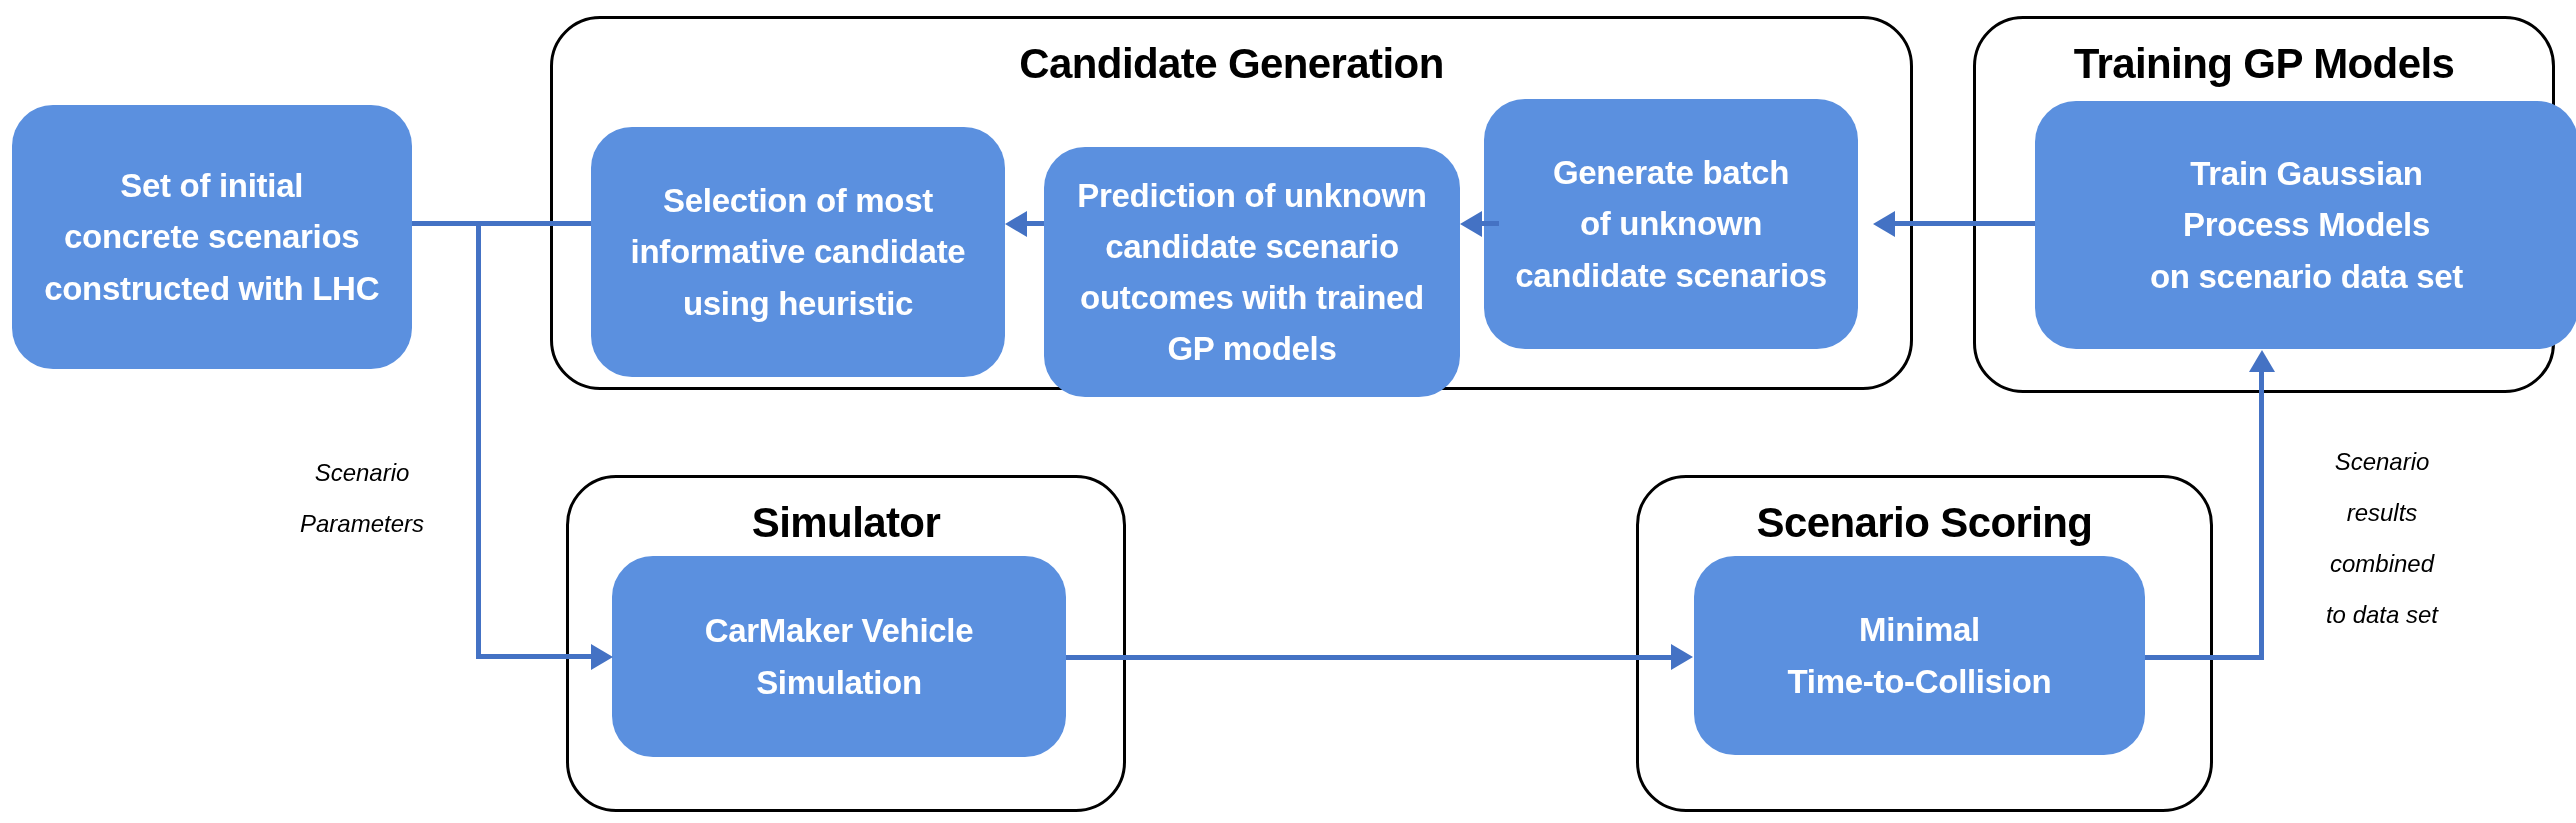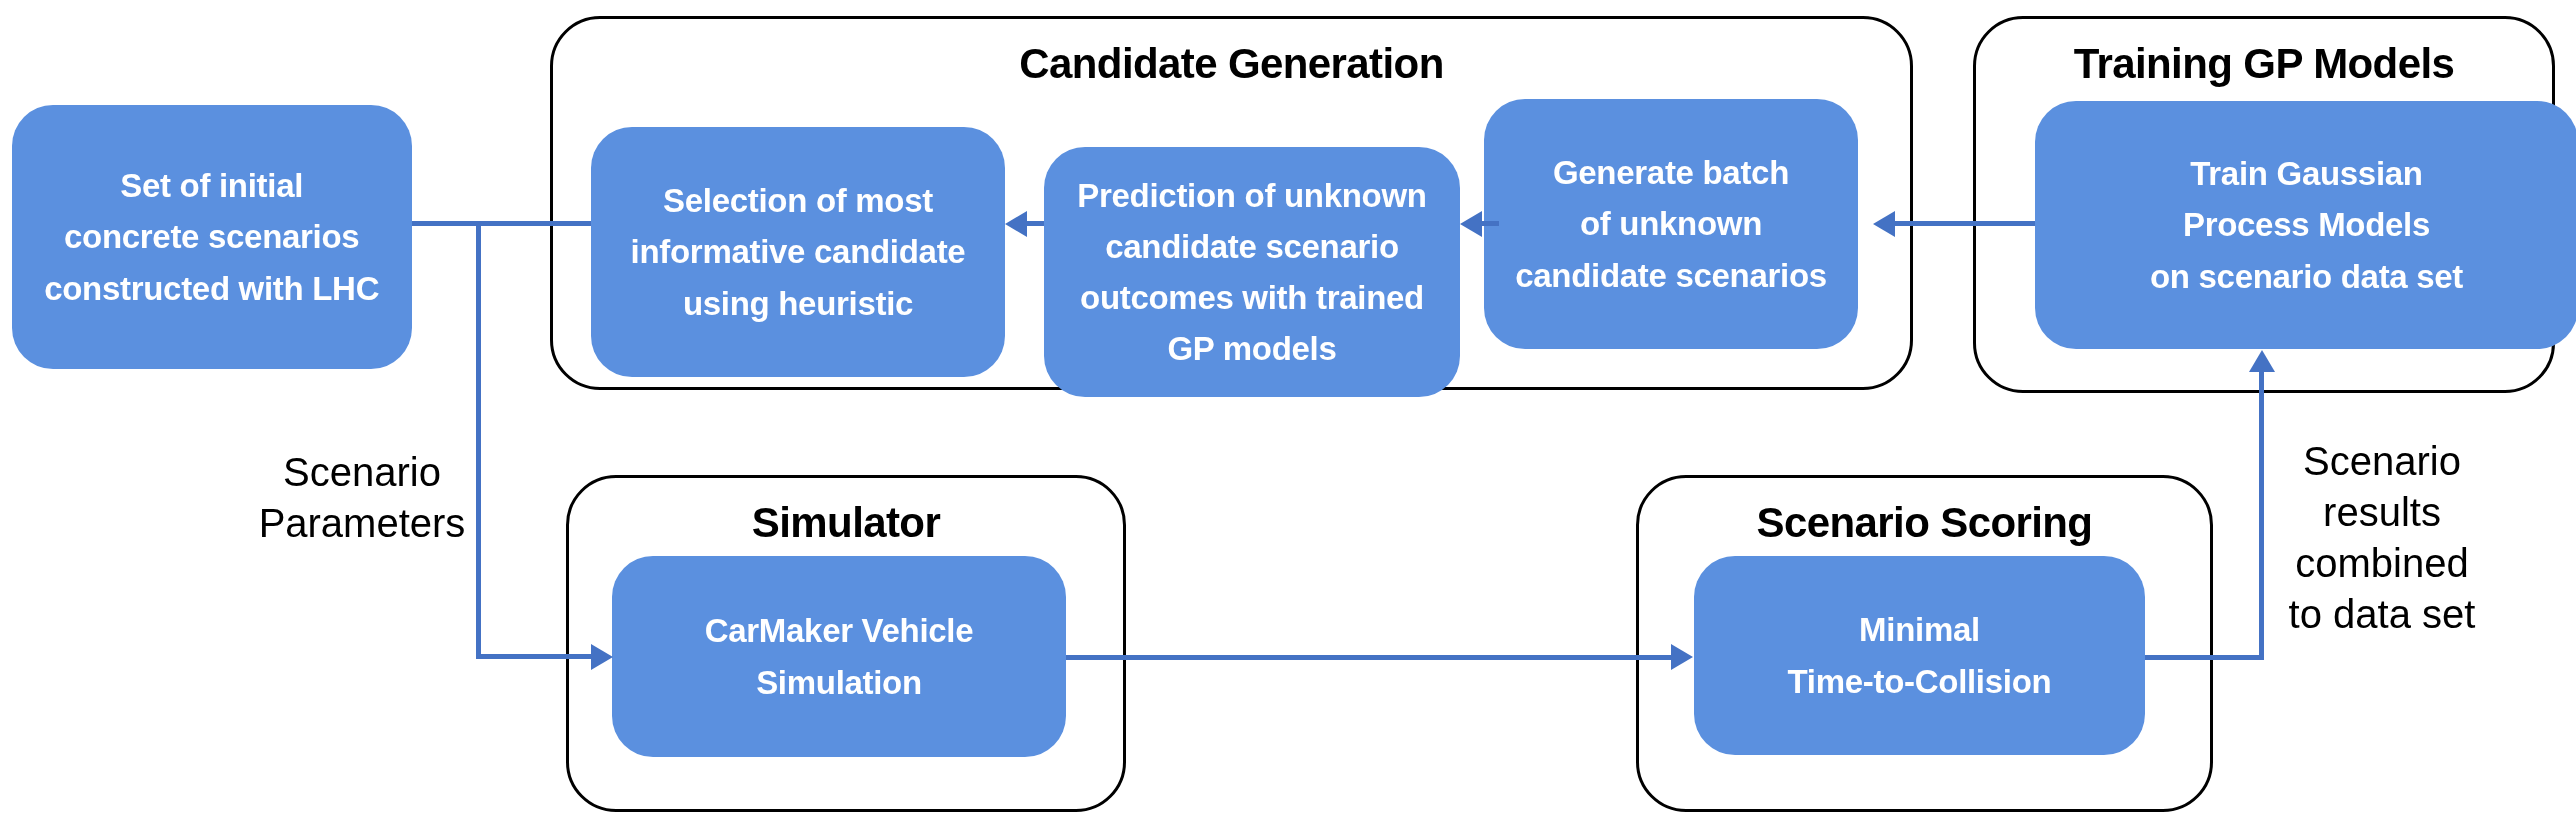--- a/index.html
+++ b/index.html
@@ -50,25 +50,26 @@
   .h-line{height:4.7px;}
   .v-line{width:4.7px;}
   .arrow{position:absolute;width:0;height:0;z-index:3;}
   .arrow-left{border-top:13px solid transparent;border-bottom:13px solid transparent;border-right:22px solid #4472C4;}
   .arrow-right{border-top:13px solid transparent;border-bottom:13px solid transparent;border-left:22px solid #4472C4;}
   .arrow-up{border-left:13px solid transparent;border-right:13px solid transparent;border-bottom:22px solid #4472C4;}
   
   .edge-label{
     position:absolute;
     color:#000000;
-    font-size:40px;
+    font-size:24px;
     text-align:center;
     white-space:pre-line;
     z-index:4;
     line-height:51px;
+    font-style:italic;
   }
   
   #cont-candgen{left:550px;top:16.4px;width:1363px;height:374px;}
   #cont-training{left:1973px;top:16.4px;width:582px;height:377px;}
   #cont-simulator{left:566px;top:475px;width:560px;height:337px;}
   #cont-scoring{left:1636px;top:475px;width:577px;height:337px;}
 
   #box-initial{left:11.7px;top:105px;width:400px;height:264px;}
   #box-selection{left:591px;top:99px;width:414px;height:250px;margin-top:28px;}
   #box-prediction{left:1044px;top:99px;width:416px;height:250px;margin-top:48px;}

